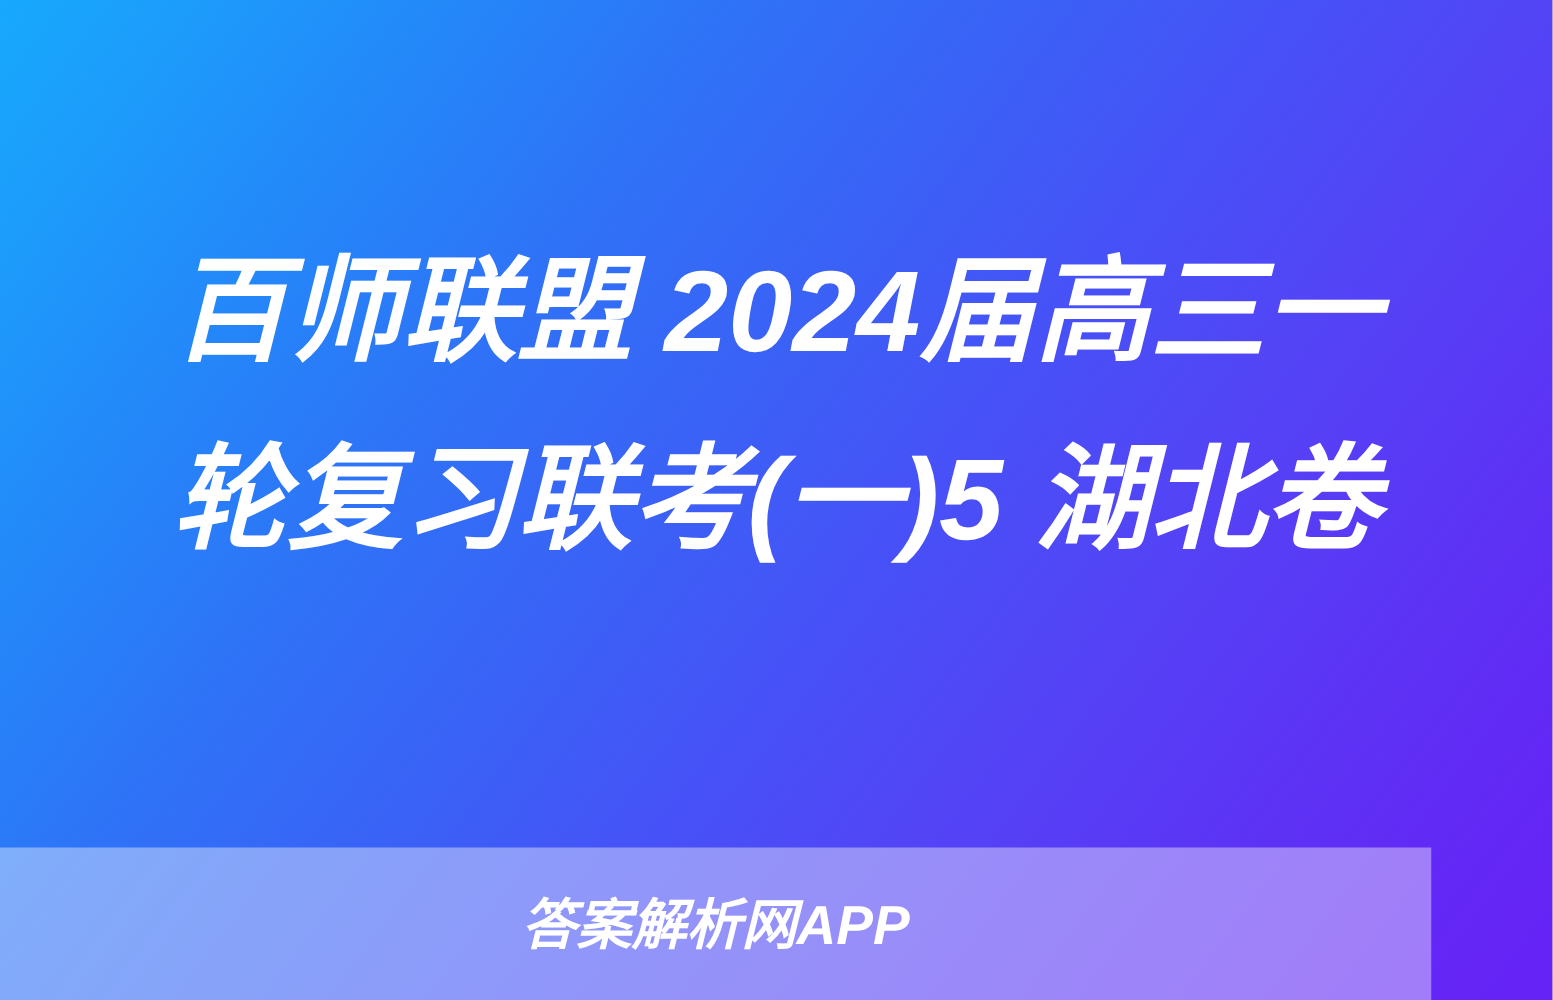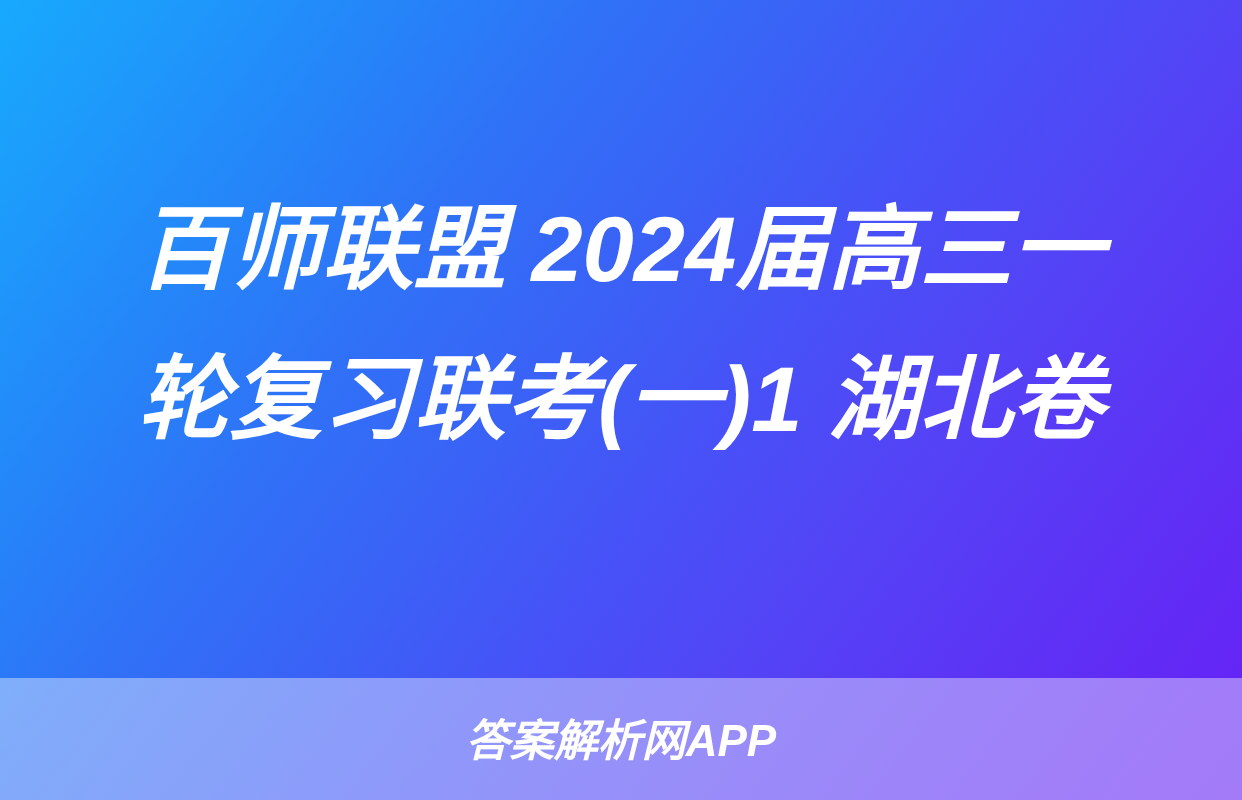--- a/index.html
+++ b/index.html
@@ -70,21 +70,21 @@
 
   .headline-line.line-1 { letter-spacing: 0px; }
   .headline-line.line-2 { letter-spacing: 0px; }
   .headline-line.line-3 { letter-spacing: 0px; }
 
   
   .footer-bar {
     position: absolute;
     left: 0;
     bottom: 0;
-    width: 1242px;
+    width: 1145px;
     height: 122px;
     background: rgba(255, 255, 255, 0.40);
     display: flex;
     align-items: center;
     justify-content: center;
   }
 
   .footer-watermark {
     color: #ffffff;
     font-family: "Liberation Sans", "DejaVu Sans", sans-serif;
@@ -97,20 +97,20 @@
     transform: translateY(2px);
   }
 </style>
 </head>
 <body>
 
 <div class="poster">
 
   <div class="headline">
     <span class="headline-line line-1">百师联盟 2024届高三一</span>
-    <span class="headline-line line-2">轮复习联考(一)1 湖北卷</span>
+    <span class="headline-line line-2">轮复习联考(一)5 湖北卷</span>
   </div>
 
   <div class="footer-bar">
     <span class="footer-watermark">答案解析网APP</span>
   </div>
 
 </div>
 
 </body></html>

